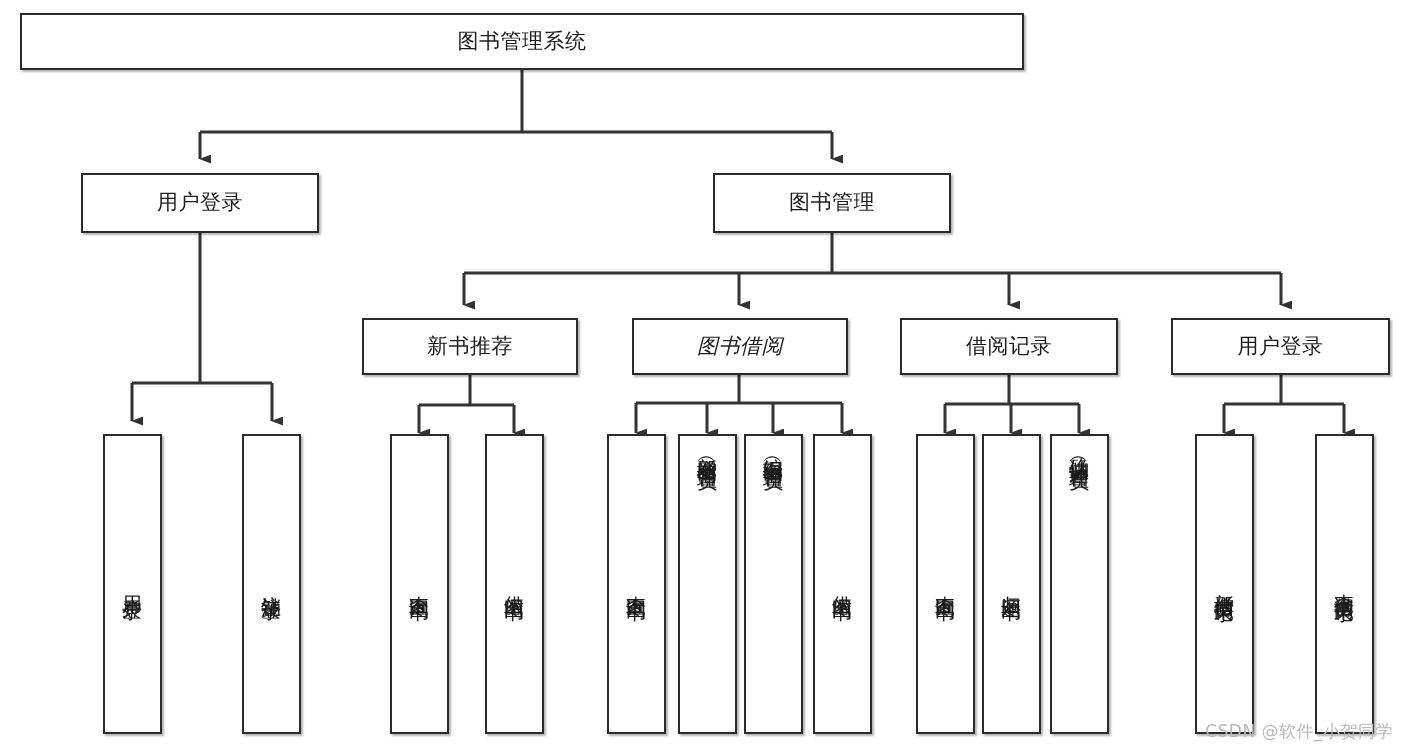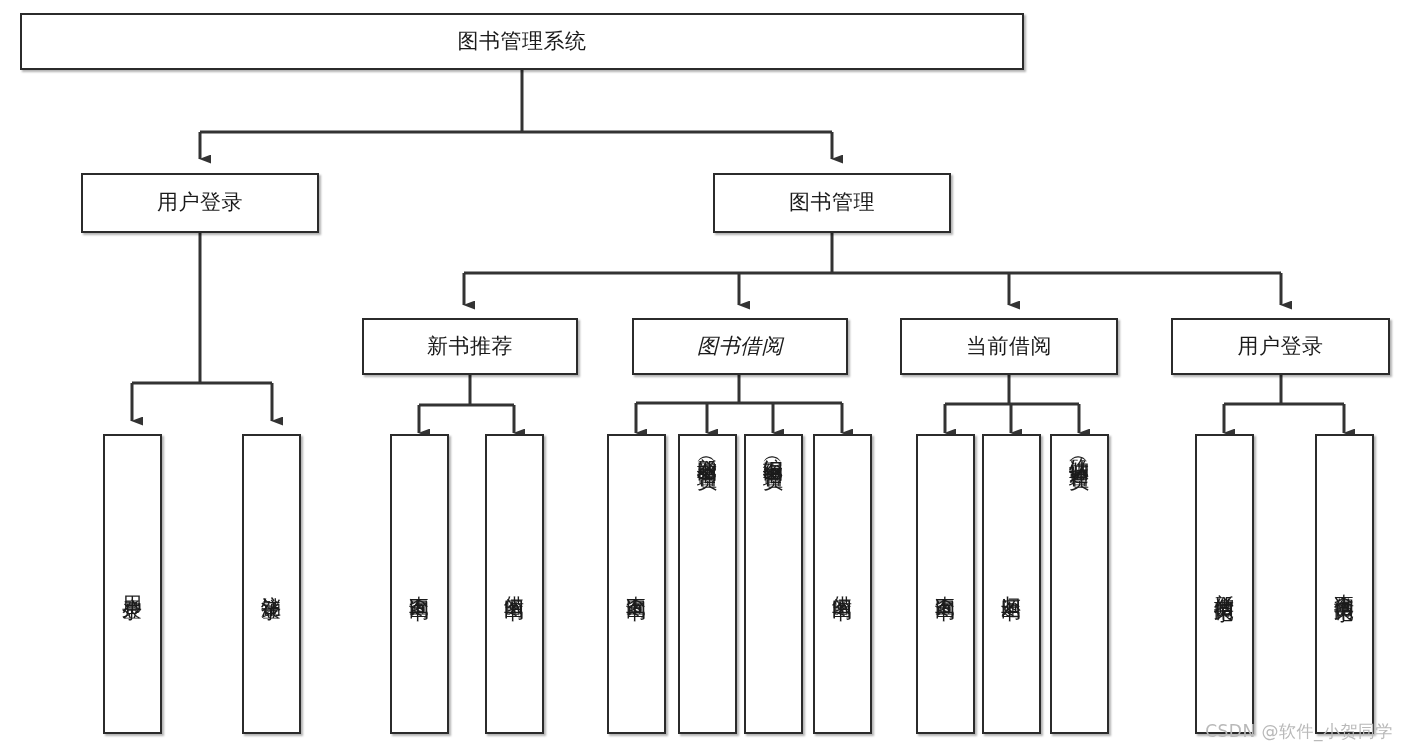--- a/index.html
+++ b/index.html
@@ -153,21 +153,21 @@
 
   <div class="node" style="left:362px; top:318px; width:216px; height:57px;">
     <span class="label">新书推荐</span>
   </div>
 
   <div class="node" style="left:632px; top:318px; width:216px; height:57px;font-style:italic;">
     <span class="label">图书借阅</span>
   </div>
 
   <div class="node" style="left:900px; top:318px; width:218px; height:57px;">
-    <span class="label">当前借阅</span>
+    <span class="label">借阅记录</span>
   </div>
 
   <div class="node" style="left:1171px; top:318px; width:219px; height:57px;">
     <span class="label">用户登录</span>
   </div>
 
   <div class="node leaf" style="left:103px; top:434px; width:59px; height:300px;">
     <span class="label">用户登录</span>
   </div>
 

